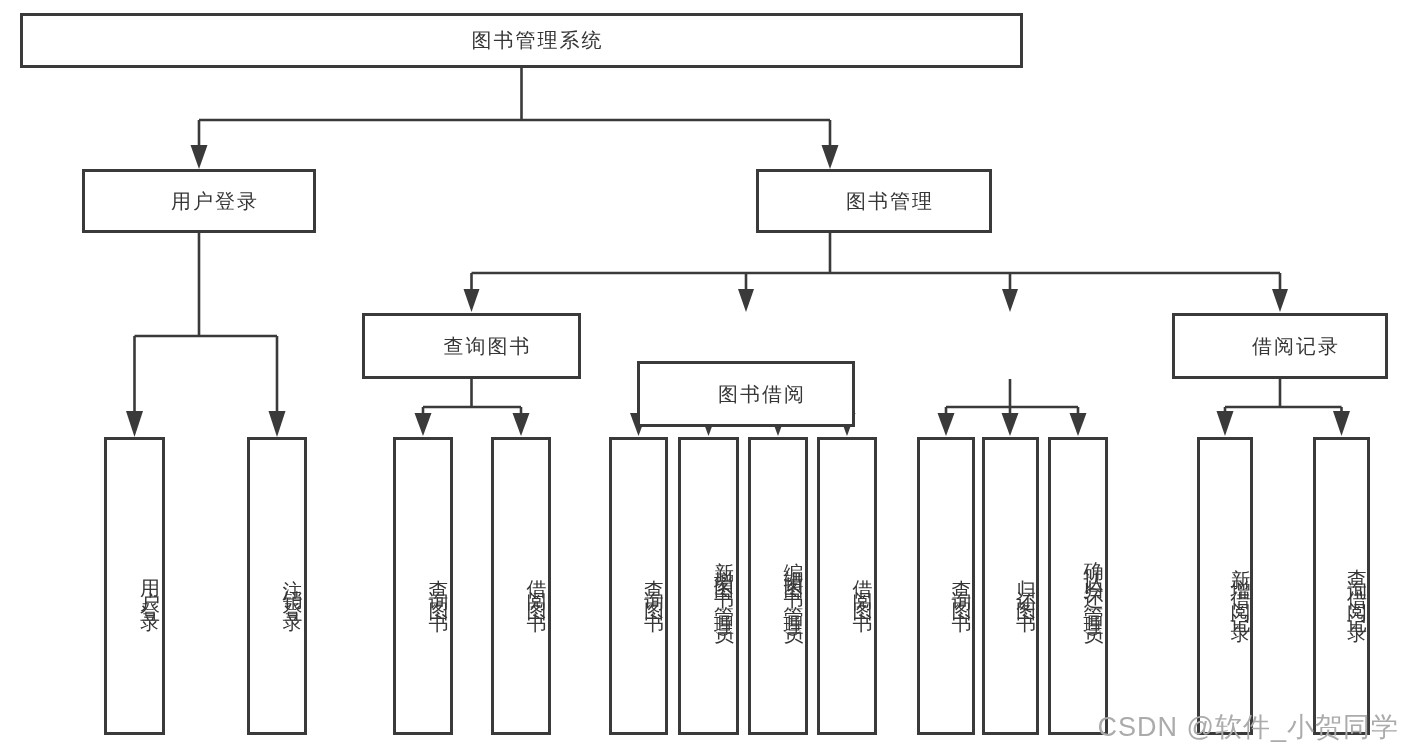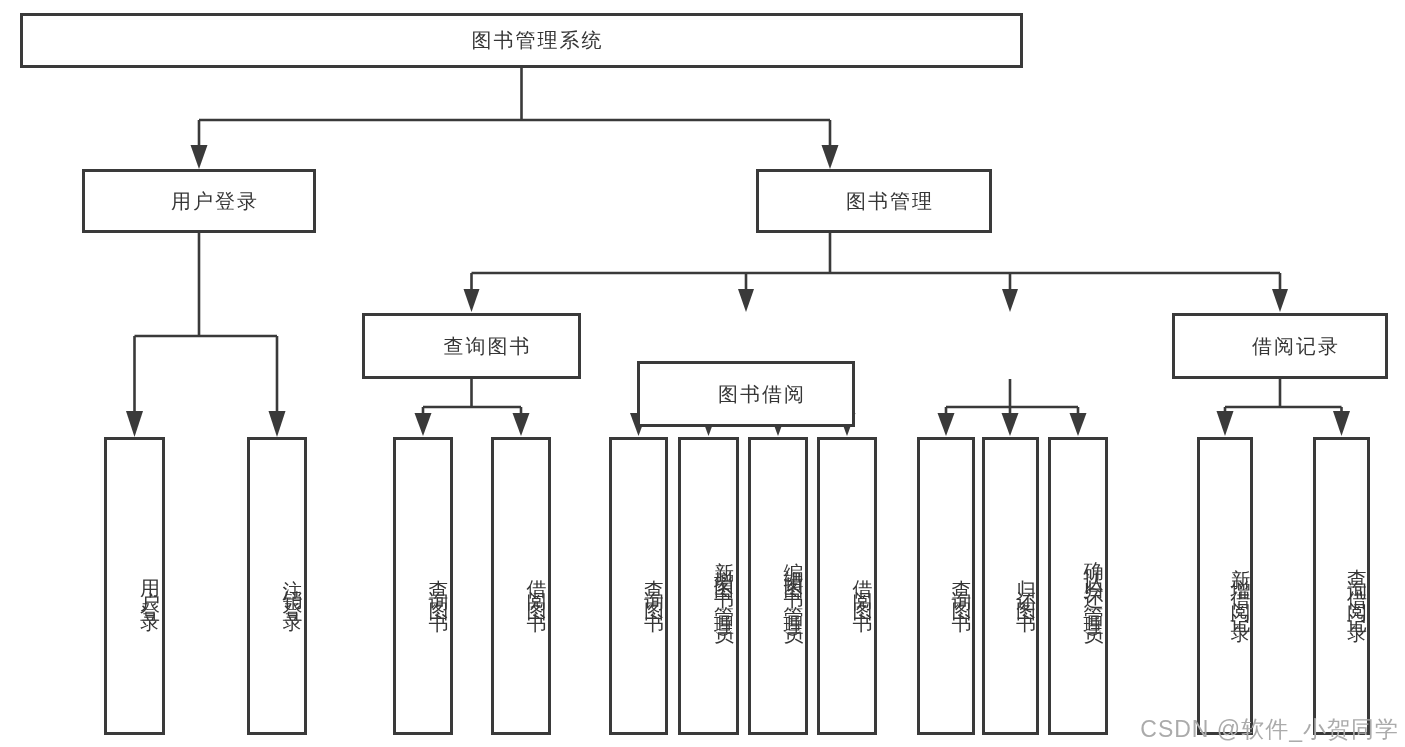--- a/index.html
+++ b/index.html
@@ -35,21 +35,21 @@
     letter-spacing:11px;
     line-height:1;
     white-space:nowrap;
   }
   .watermark{
     position:absolute;
     right:6px;
     bottom:2px;
     z-index:3;
     color:#ababab;
-    font-size:23px;
+    font-size:27px;
     letter-spacing:1px;
     white-space:nowrap;
   }
 </style>
 </head>
 <body>
 
 <div class="canvas">
 
   <svg class="wires" width="1405" height="747" viewBox="0 0 1405 747">

